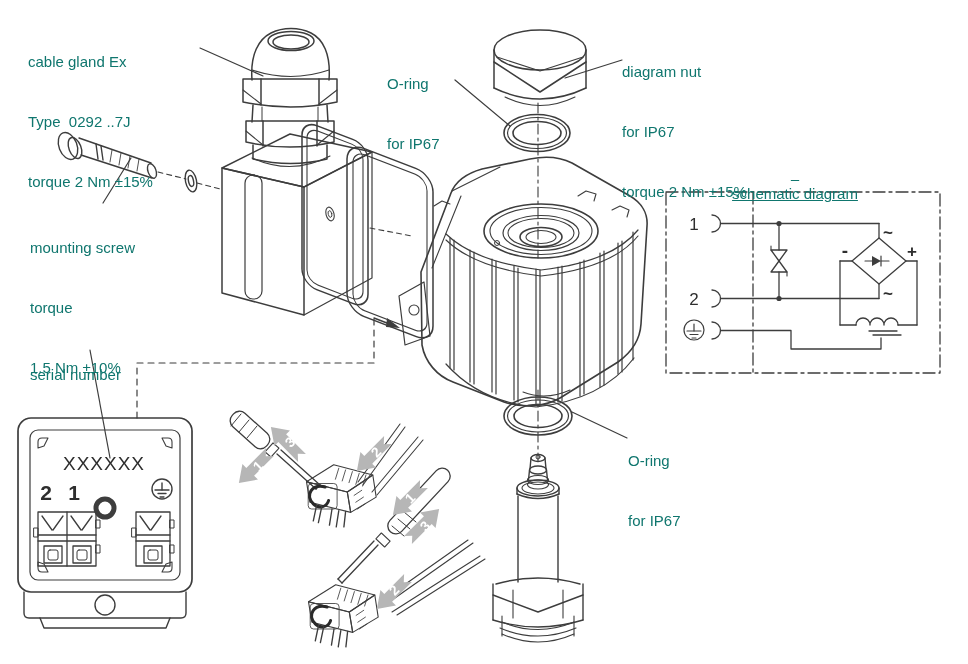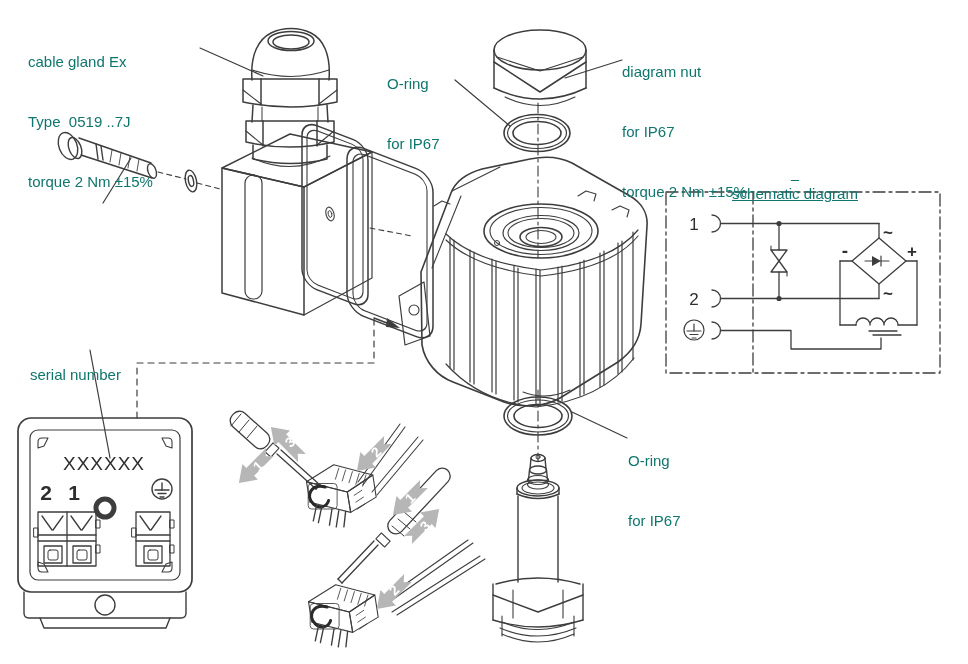--- a/index.html
+++ b/index.html
@@ -371,35 +371,40 @@
       <text x="888" y="238" text-anchor="middle" font-size="17" font-weight="bold">~</text>
       <text x="888" y="299" text-anchor="middle" font-size="17" font-weight="bold">~</text>
       <text x="845" y="257" text-anchor="middle" font-size="19" font-weight="bold">-</text>
       <text x="912" y="257" text-anchor="middle" font-size="17" font-weight="bold">+</text>
     </g>
   </g>
 </svg>
 
 <div class="lbl" style="left:28px;top:12px;">
   <div>cable gland Ex</div>
-  <div>Type  0519 ..7J</div>
+  <div>Type  0292 ..7J</div>
   <div>torque 2 Nm ±15%</div>
 </div>
 
 <div class="lbl" style="left:387px;top:34px;">
   <div>O-ring</div>
   <div>for IP67</div>
 </div>
 
 <div class="lbl" style="left:622px;top:22px;">
   <div>diagram nut</div>
   <div>for IP67</div>
   <div>torque 2 Nm ±15%</div>
 </div>
 
+<div class="lbl" style="left:30px;top:198px;">
+  <div>mounting screw</div>
+  <div>torque</div>
+  <div>1.5 Nm ±10%</div>
+</div>
 
 <div class="lbl" style="left:30px;top:325px;">
   <div>serial number</div>
 </div>
 
 <div class="lbl" style="left:707px;top:144px;width:176px;text-align:center;text-decoration:underline;">
   <div>schematic diagram</div>
 </div>
 
 <div class="lbl" style="left:628px;top:411px;">

